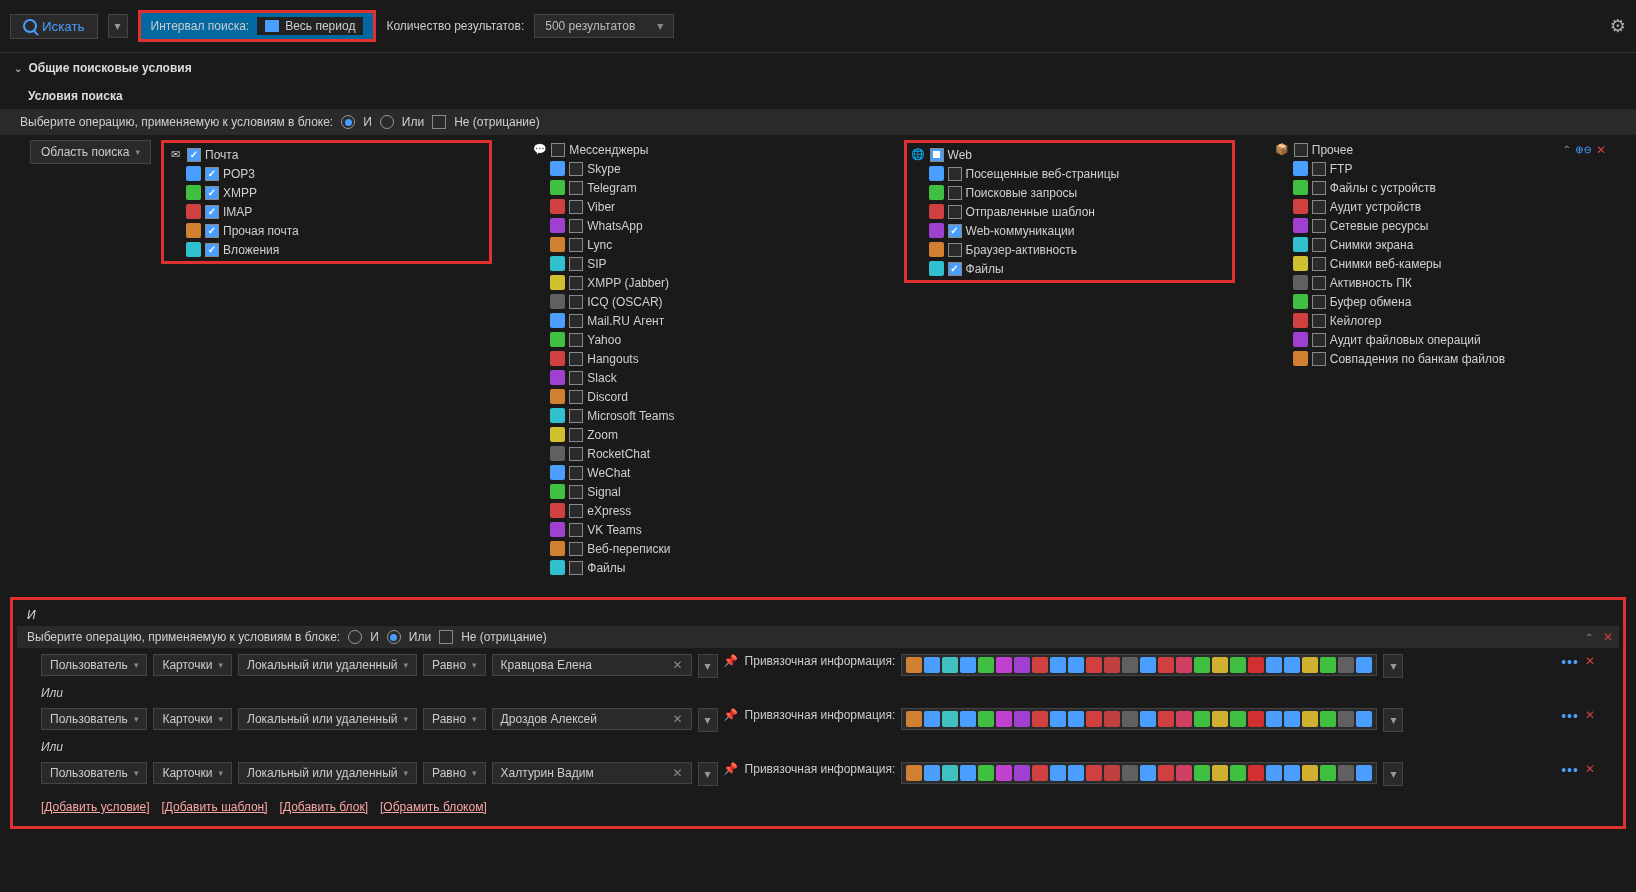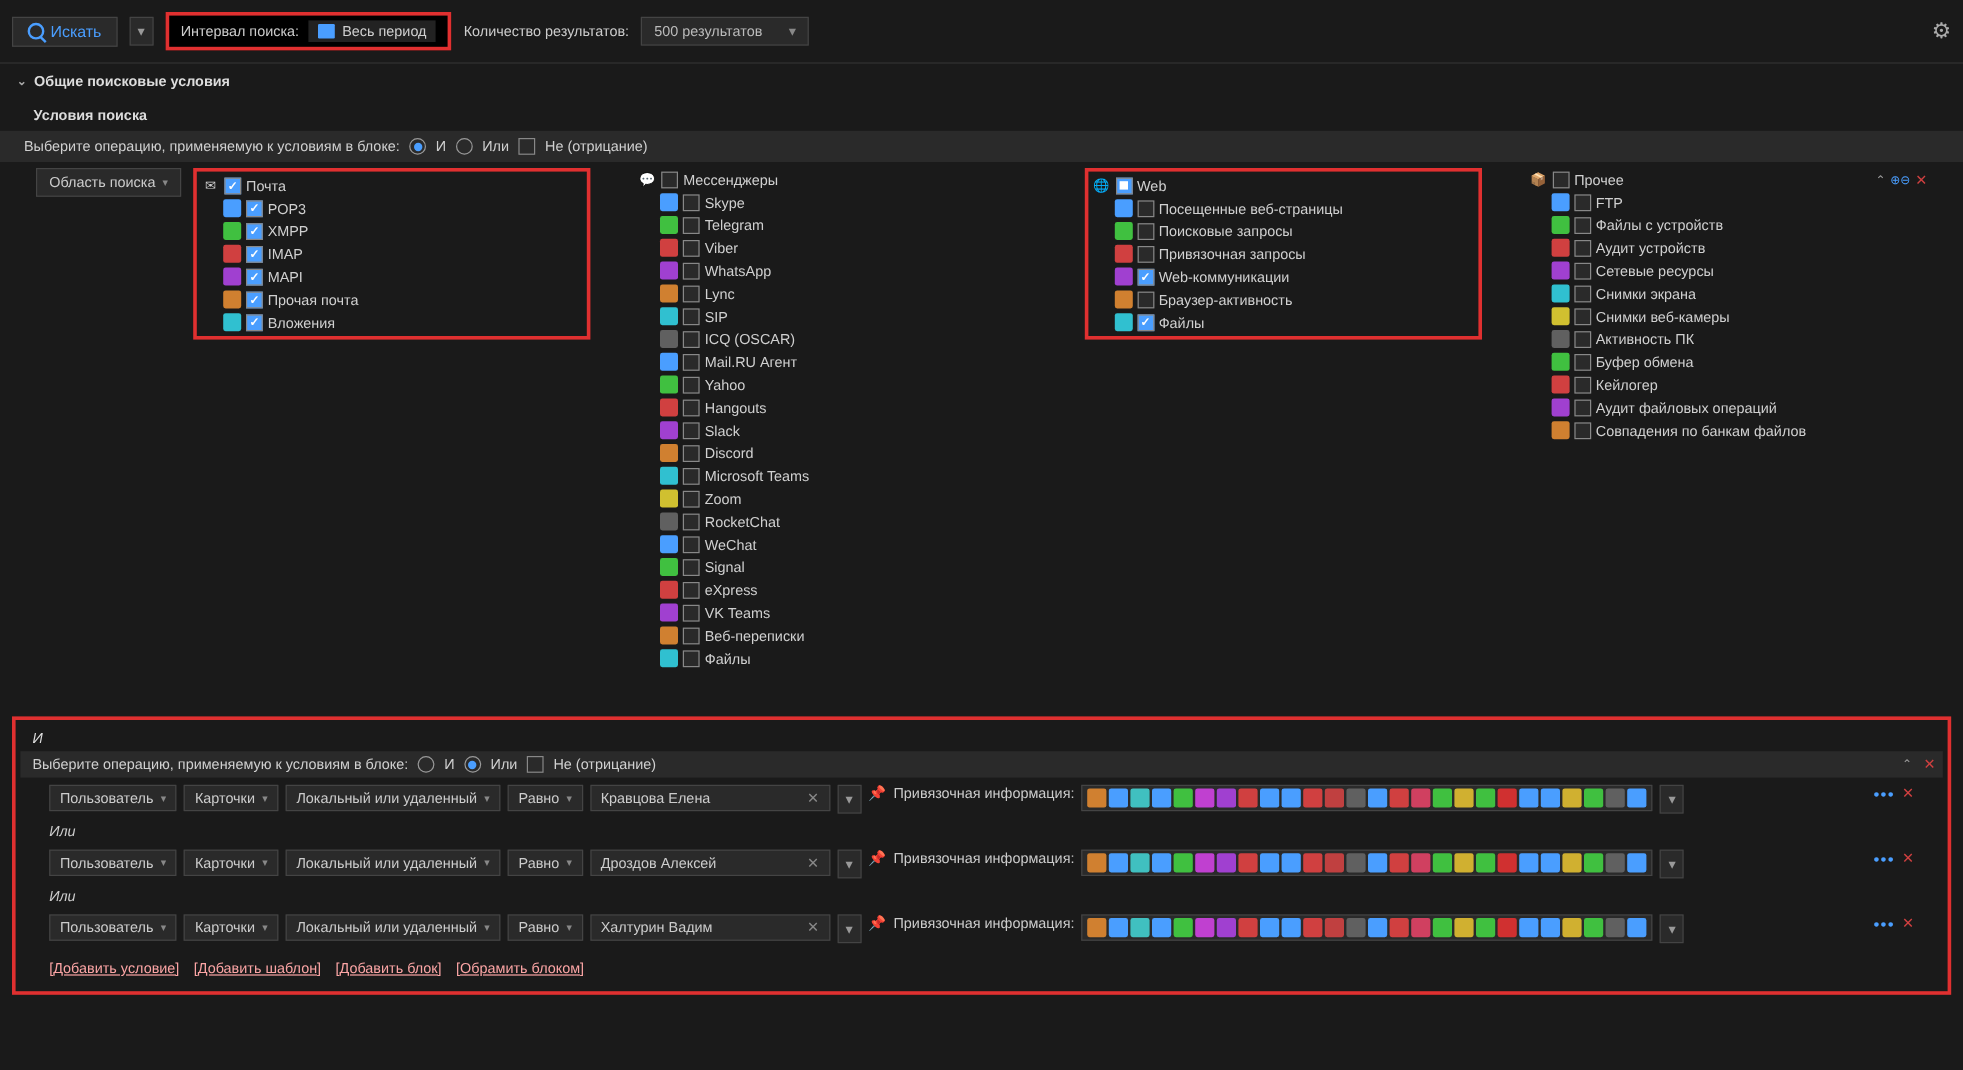--- a/index.html
+++ b/index.html
@@ -3,21 +3,21 @@
 <meta charset="utf-8">
 <style>
 * { margin: 0; padding: 0; box-sizing: border-box; }
 body { background: #1a1a1a; color: #d0d0d0; font-family: Arial, sans-serif; font-size: 12px; overflow: hidden; }
 .toolbar { display: flex; align-items: center; padding: 10px; gap: 10px; border-bottom: 1px solid #333; }
 .btn-search { background: #2a2a2a; border: 1px solid #444; color: #4a9eff; padding: 4px 12px; display: flex; align-items: center; gap: 5px; cursor: pointer; }
 .btn-search .ico { width: 14px; height: 14px; border: 2px solid #4a9eff; border-radius: 50%; position: relative; display: inline-block; }
 .btn-search .ico::after { content: ''; position: absolute; width: 6px; height: 2px; background: #4a9eff; bottom: -3px; right: -4px; transform: rotate(45deg); }
 .dropdown-arrow { background: #2a2a2a; border: 1px solid #444; padding: 4px 6px; color: #999; cursor: pointer; }
 .label { color: #ccc; white-space: nowrap; }
-.interval-box { background: #000000; border: 3px solid #e03030; padding: 4px 10px; display: flex; align-items: center; gap: 8px; }
+.interval-box { background: #0369a1; border: 3px solid #e03030; padding: 4px 10px; display: flex; align-items: center; gap: 8px; }
 .interval-inner { background: #222; padding: 2px 8px; display: flex; align-items: center; gap: 6px; }
 .cal-ico { width: 14px; height: 12px; background: #4a9eff; display: inline-block; border-radius: 1px; position: relative; }
 .results-box { background: #2a2a2a; border: 1px solid #444; padding: 4px 10px; color: #bbb; min-width: 140px; }
 .gear-ico { margin-left: auto; color: #aaa; font-size: 18px; cursor: pointer; }
 .section-header { display: flex; align-items: center; gap: 6px; padding: 8px 14px; font-weight: bold; color: #ddd; }
 .chev { font-size: 10px; color: #aaa; }
 .sub-header { padding: 6px 28px; font-weight: bold; color: #ddd; }
 .op-row { display: flex; align-items: center; gap: 8px; padding: 6px 20px; background: #2a2a2a; }
 .radio { width: 14px; height: 14px; border: 1px solid #999; border-radius: 50%; display: inline-flex; align-items: center; justify-content: center; cursor: pointer; }
 .radio.sel::after { content: ''; width: 7px; height: 7px; background: #4a9eff; border-radius: 50%; }
@@ -117,25 +117,20 @@
               <span class="ico-sm" style="background: rgb(64, 192, 64); border-radius: 2px;"></span>
               <span class="checkbox checked"></span>
               <span>XMPP</span>
             </div>
             <div class="scope-item">
               <span class="ico-sm" style="background: rgb(208, 64, 64); border-radius: 2px;"></span>
               <span class="checkbox checked"></span>
               <span>IMAP</span>
             </div>
             <div class="scope-item">
-              <span class="ico-sm" style="background: rgb(160, 64, 208); border-radius: 2px;"></span>
-              <span class="checkbox checked"></span>
-              <span>MAPI</span>
-            </div>
-            <div class="scope-item">
               <span class="ico-sm" style="background: rgb(208, 128, 48); border-radius: 2px;"></span>
               <span class="checkbox checked"></span>
               <span>Прочая почта</span>
             </div>
             <div class="scope-item">
               <span class="ico-sm" style="background: rgb(48, 192, 208); border-radius: 2px;"></span>
               <span class="checkbox checked"></span>
               <span>Вложения</span>
             </div>
           </div>
@@ -171,20 +166,25 @@
           </div>
           <div class="scope-item">
             <span class="ico-sm" style="background: rgb(208, 128, 48); border-radius: 2px;"></span>
             <span class="checkbox"></span>
             <span>Lync</span>
           </div>
           <div class="scope-item">
             <span class="ico-sm" style="background: rgb(48, 192, 208); border-radius: 2px;"></span>
             <span class="checkbox"></span>
             <span>SIP</span>
+          </div>
+          <div class="scope-item">
+            <span class="ico-sm" style="background: rgb(208, 192, 48); border-radius: 2px;"></span>
+            <span class="checkbox"></span>
+            <span>XMPP (Jabber)</span>
           </div>
           <div class="scope-item">
             <span class="ico-sm" style="background: rgb(96, 96, 96); border-radius: 2px;"></span>
             <span class="checkbox"></span>
             <span>ICQ (OSCAR)</span>
           </div>
           <div class="scope-item">
             <span class="ico-sm" style="background: rgb(74, 158, 255); border-radius: 2px;"></span>
             <span class="checkbox"></span>
             <span>Mail.RU Агент</span>
@@ -271,21 +271,21 @@
               <span>Посещенные веб-страницы</span>
             </div>
             <div class="scope-item">
               <span class="ico-sm" style="background: rgb(64, 192, 64); border-radius: 2px;"></span>
               <span class="checkbox"></span>
               <span>Поисковые запросы</span>
             </div>
             <div class="scope-item">
               <span class="ico-sm" style="background: rgb(208, 64, 64); border-radius: 2px;"></span>
               <span class="checkbox"></span>
-              <span>Привязочная запросы</span>
+              <span>Отправленные шаблон</span>
             </div>
             <div class="scope-item">
               <span class="ico-sm" style="background: rgb(160, 64, 208); border-radius: 2px;"></span>
               <span class="checkbox checked"></span>
               <span>Web-коммуникации</span>
             </div>
             <div class="scope-item">
               <span class="ico-sm" style="background: rgb(208, 128, 48); border-radius: 2px;"></span>
               <span class="checkbox"></span>
               <span>Браузер-активность</span>

